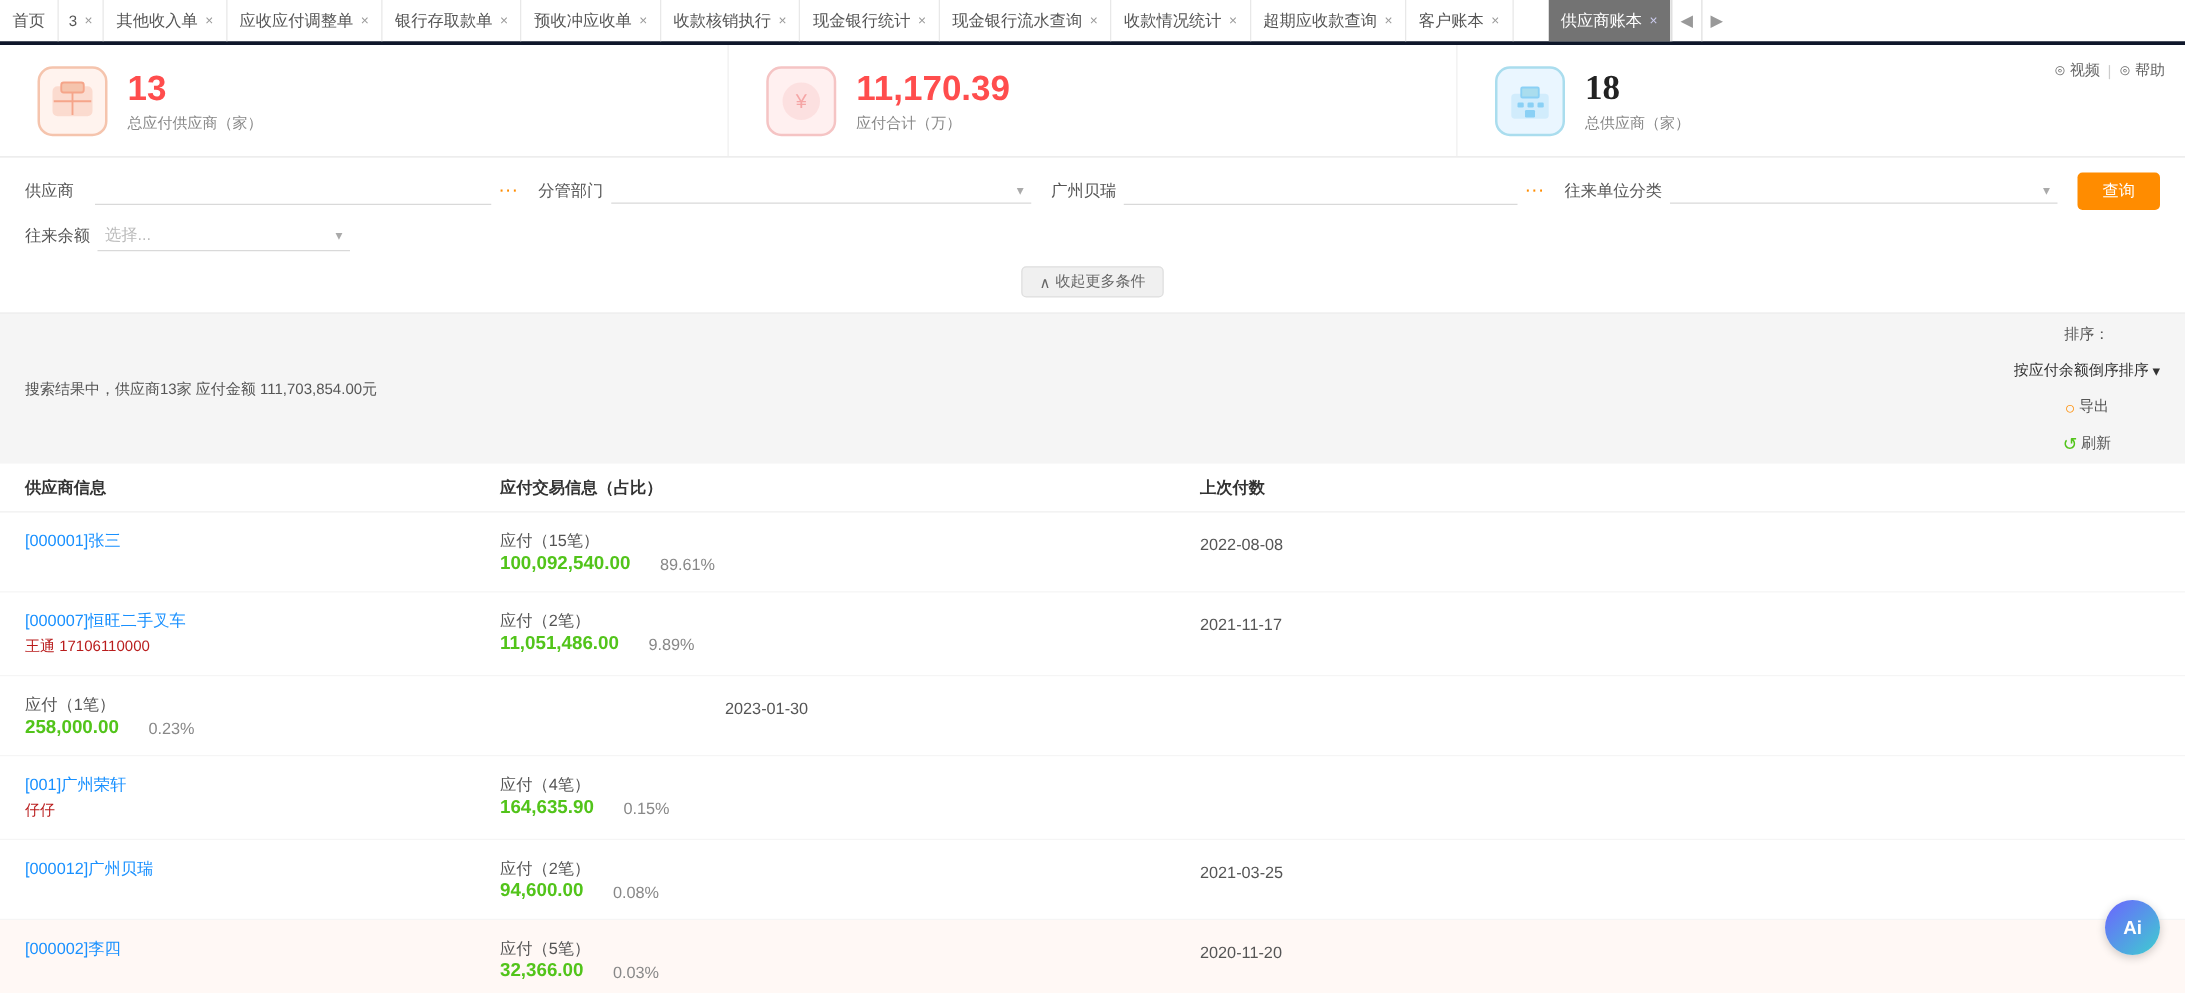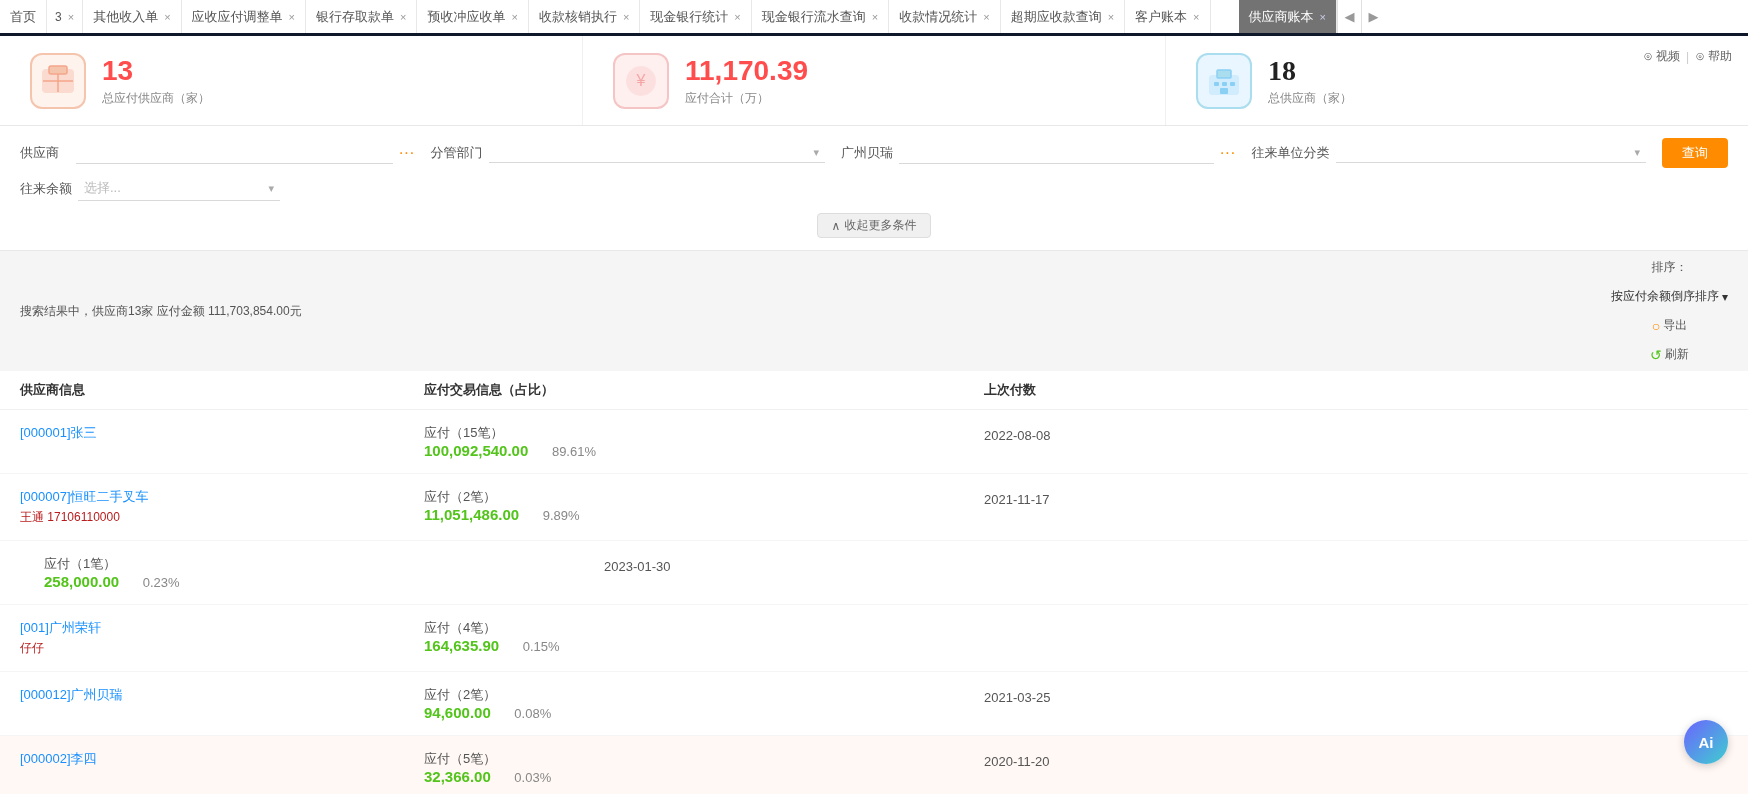--- a/index.html
+++ b/index.html
@@ -225,21 +225,21 @@
       display: flex;
       align-items: center;
       padding: 10px 20px;
       border-bottom: 1px solid #f0f0f0;
       font-weight: bold;
       color: #333;
       font-size: 13px;
       background: #fff;
     }
     .col-supplier { flex: 0 0 380px; }
-    .col-payment { flex: 0 0 560px; margin-left: 24px; }
+    .col-payment { flex: 0 0 560px; }
     .col-lastpay { flex: 1; }
 
     .table-row-wrap {
       border-bottom: 1px solid #f5f5f5;
     }
     .table-row-wrap.highlighted { background: #fff8f5; }
     .table-row {
       display: flex;
       align-items: flex-start;
       padding: 14px 20px;

